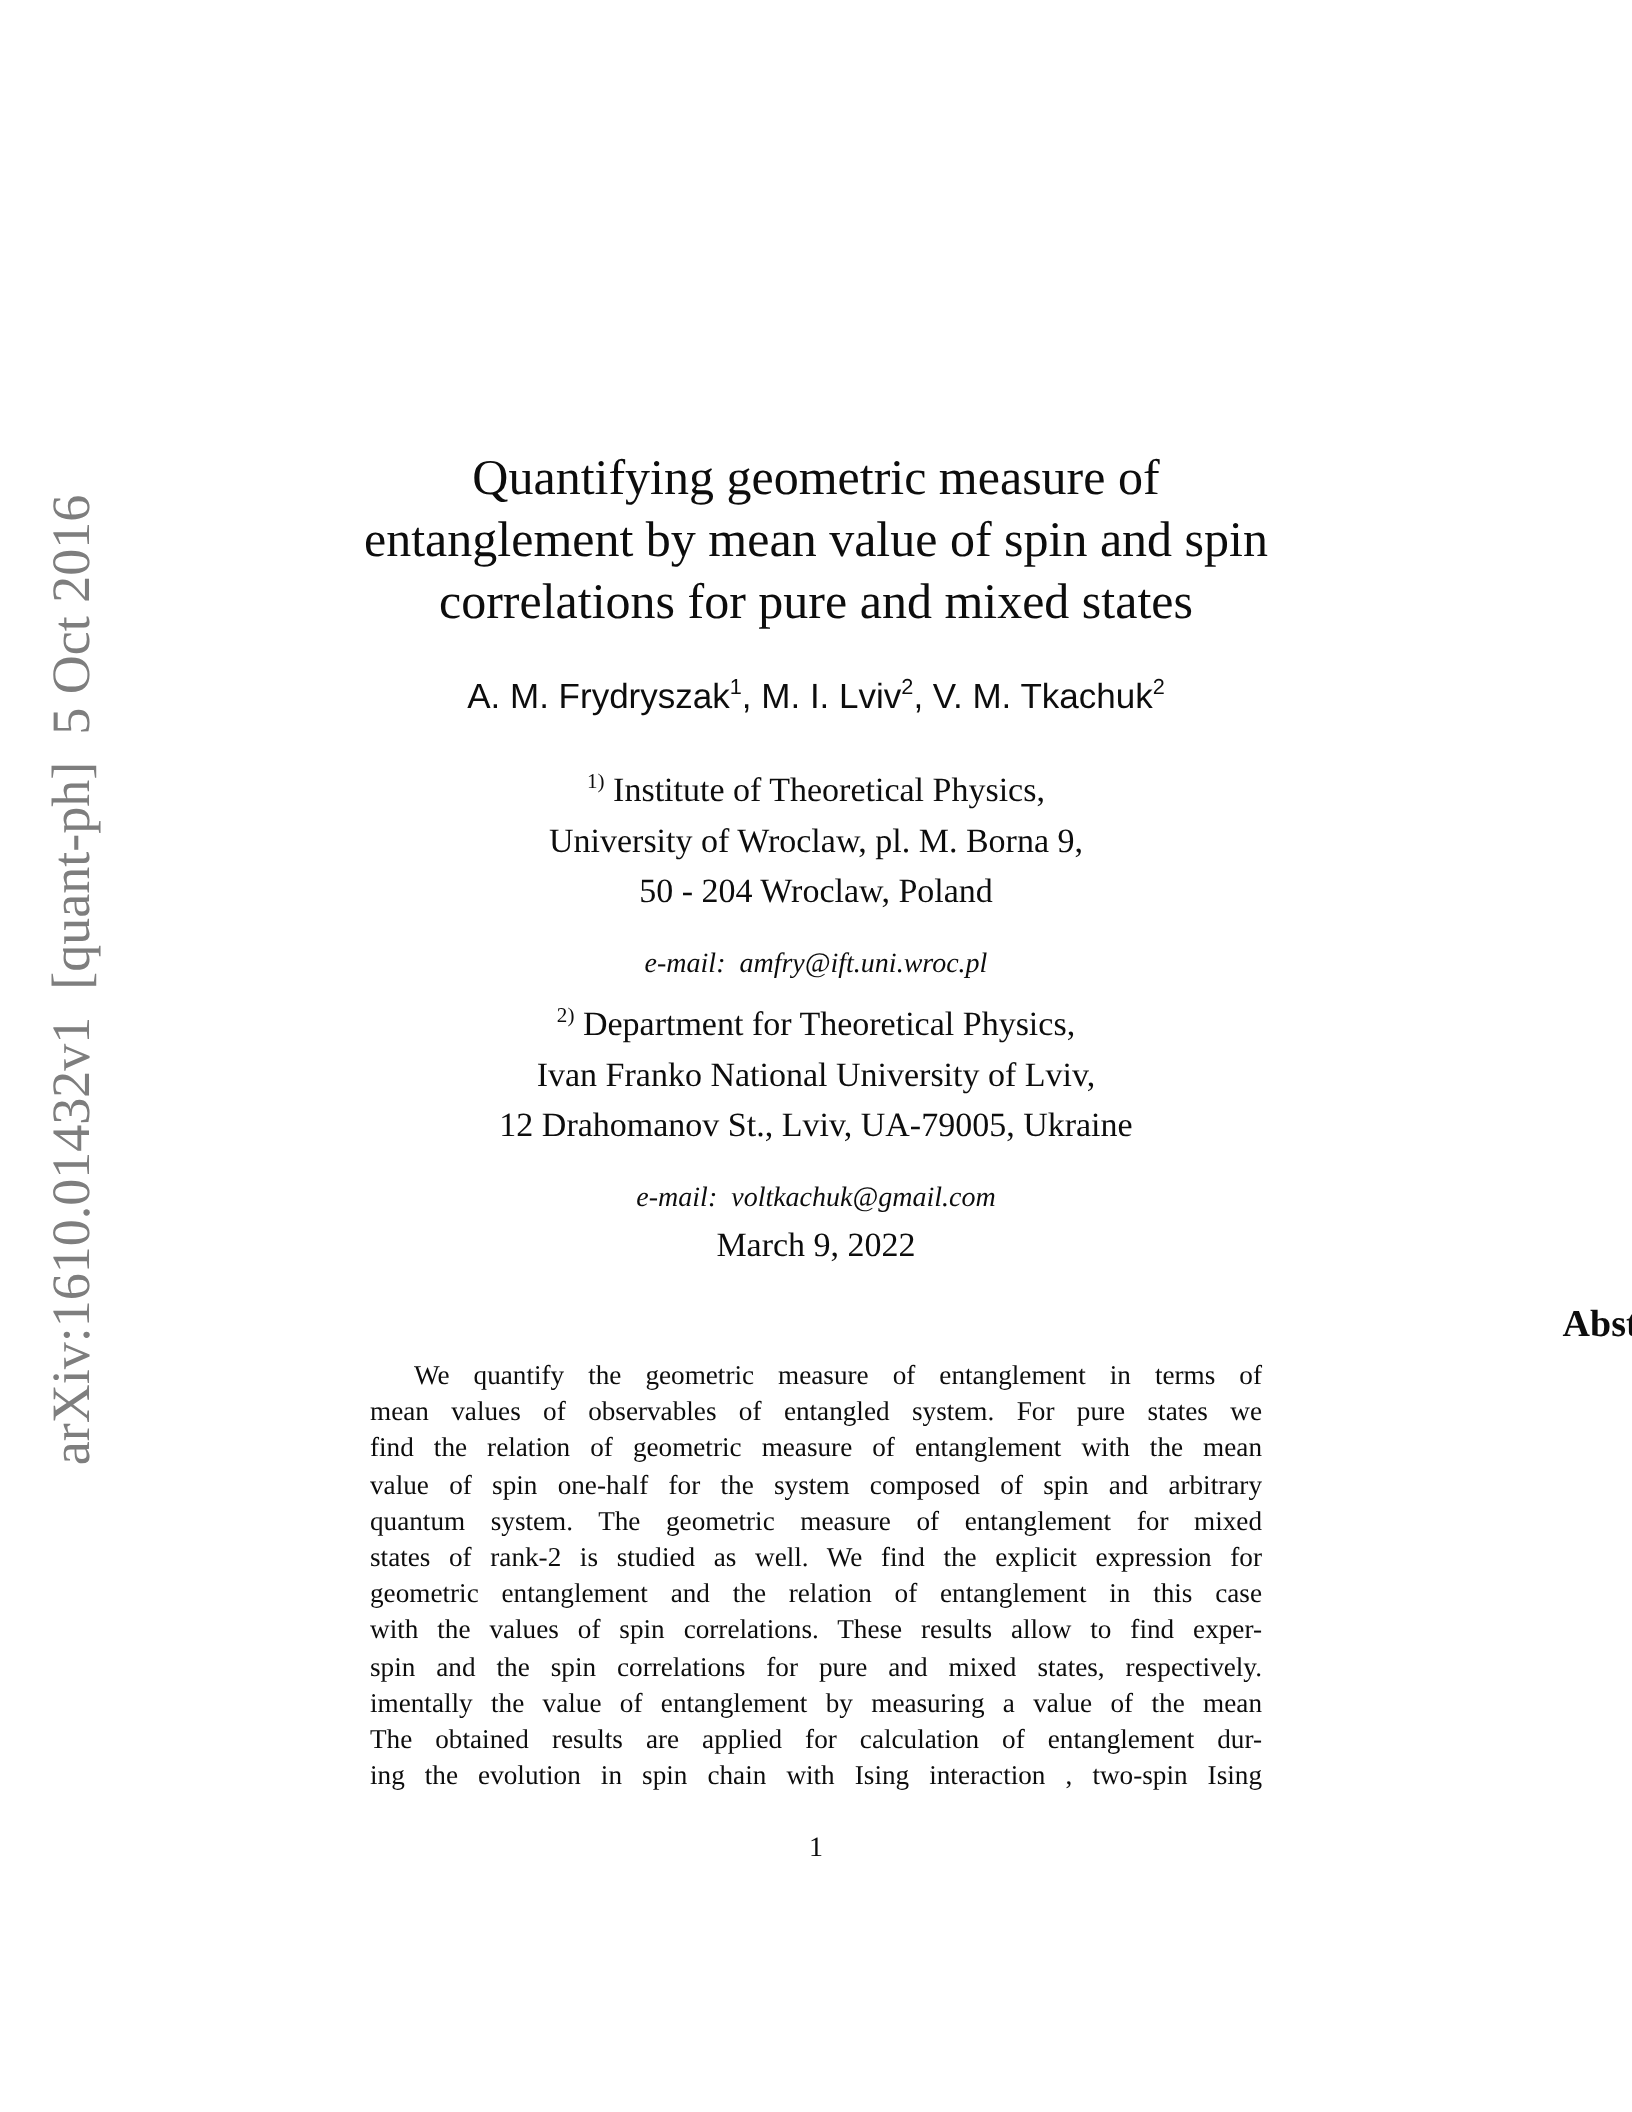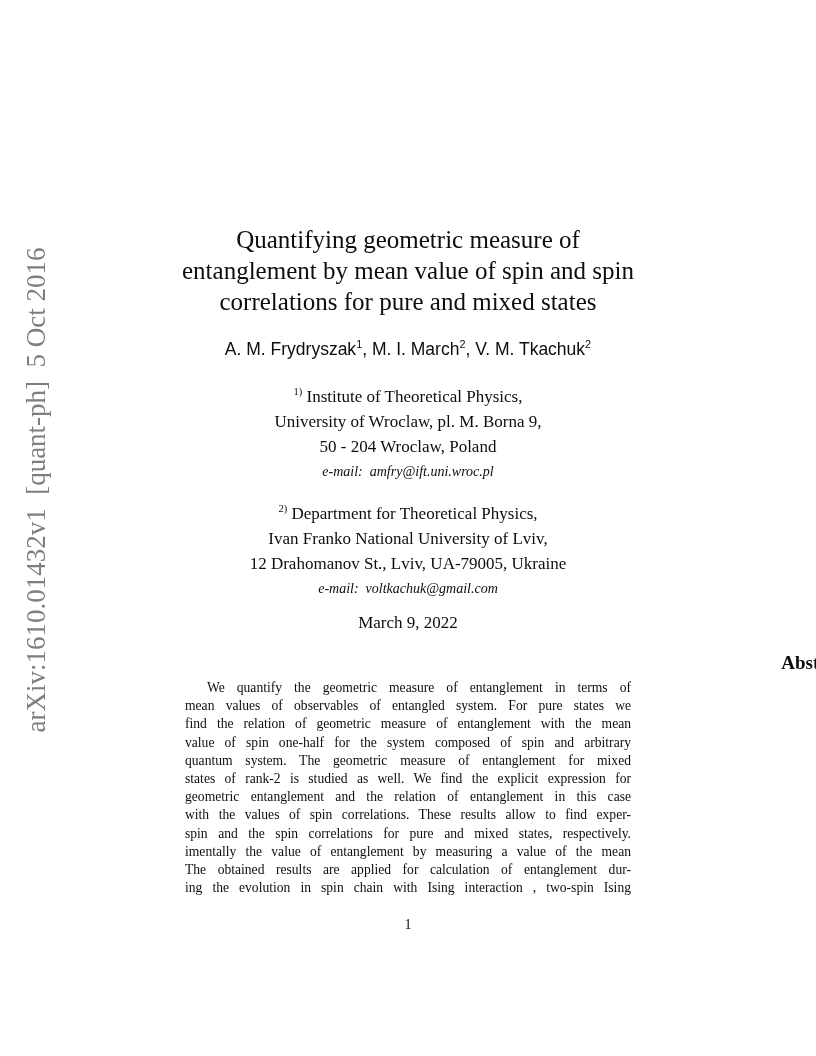--- a/index.html
+++ b/index.html
@@ -43,21 +43,21 @@
     text-align: center;
     font-size: 17px; line-height: 25px;
   }
   .affil-1 { top: 379px; }
   .affil-2 { top: 496px; }
   .affil sup { font-size: 62%; }
   .affil .email {
     font-style: italic;
     font-size: 14px;
     line-height: 17px;
-    margin-top: 4px;
+    margin-top: 16px;
     white-space: pre;
   }
 
   .date {
     position: absolute; top: 592px; left: 0; width: 100%;
     text-align: center;
     font-size: 17px;
     margin-top: 21px;
   }
 
@@ -96,21 +96,21 @@
 
   <div class="watermark">arXiv:1610.01432v1  [quant-ph]  5 Oct 2016</div>
 
   <div class="title-block">
     <div>Quantifying geometric measure of</div>
     <div>entanglement by mean value of spin and spin</div>
     <div>correlations for pure and mixed states</div>
   </div>
 
   <div class="authors">
-    <span>A. M. Frydryszak</span><sup>1</sup><span class="sep">, </span><span>M. I. March</span><sup>2</sup><span class="sep">, </span><span>V. M. Tkachuk</span><sup>2</sup>
+    <span>A. M. Frydryszak</span><sup>1</sup><span class="sep">, </span><span>M. I. Lviv</span><sup>2</sup><span class="sep">, </span><span>V. M. Tkachuk</span><sup>2</sup>
   </div>
 
   <div class="affil affil-1">
     <div><sup>1)</sup> <span>Institute of Theoretical Physics,</span></div>
     <div>University of Wroclaw, pl. M. Borna 9,</div>
     <div>50 - 204 Wroclaw, Poland</div>
     <div class="email">e-mail:  amfry@ift.uni.wroc.pl</div>
   </div>
 
   <div class="affil affil-2">

